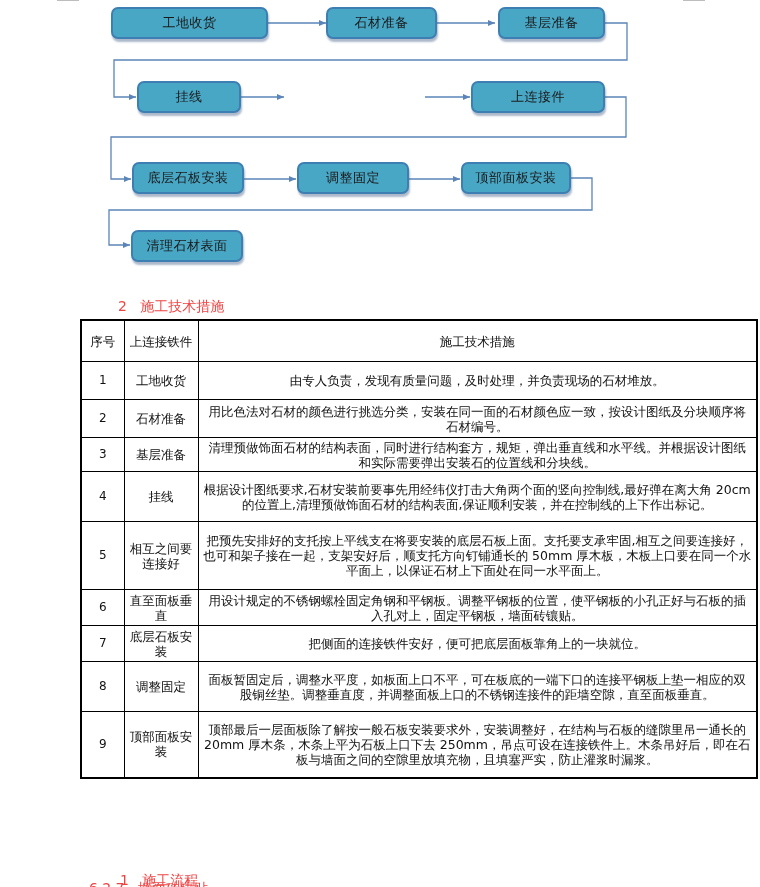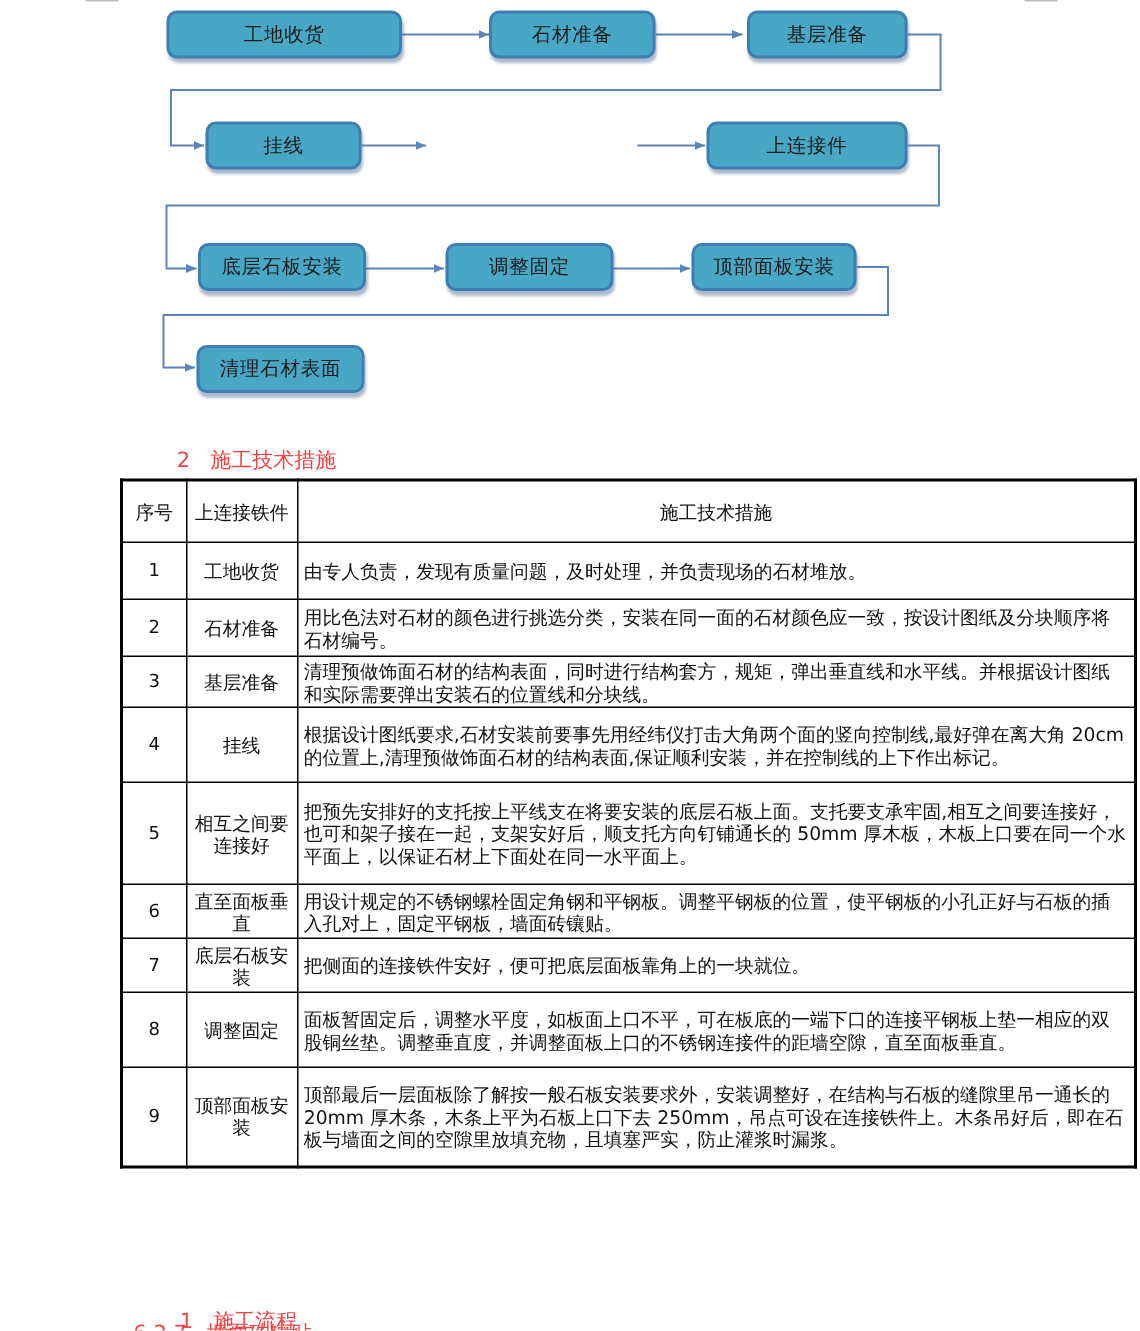--- a/index.html
+++ b/index.html
@@ -27,21 +27,21 @@
       border-collapse: collapse; table-layout: fixed;
       font-size: 12.5px; line-height: 15px; margin-top: 12px;
     }
     table.measures th, table.measures td {
       border: 1px solid #000; padding: 1px 4px; vertical-align: middle;
     }
     table.measures { border: 2px solid #000; }
     table.measures th { font-weight: normal; height: 38px; text-align: center; }
     td.num { text-align: center; font-size: 12px; }
     td.step { text-align: center; }
-    td.desc { text-align: left; }
+    td.desc { text-align: center; }
   </style>
 </head>
 <body>
 
 <div class="corner-mark" style="left:57px;width:22px;"></div>
 <div class="corner-mark" style="left:683px;width:22px;"></div>
 
 <div class="flow">
   <svg class="connectors" width="760" height="270">
     <defs>

